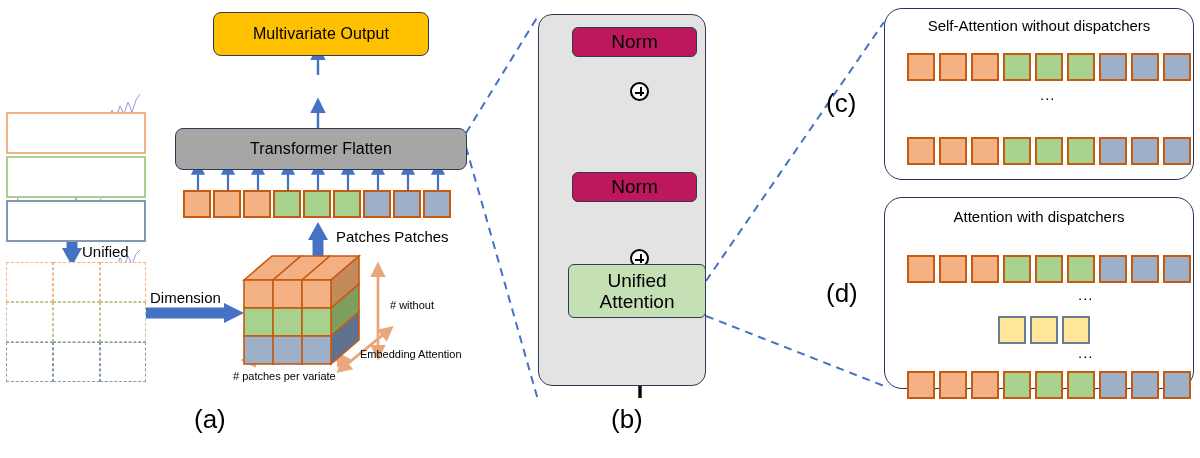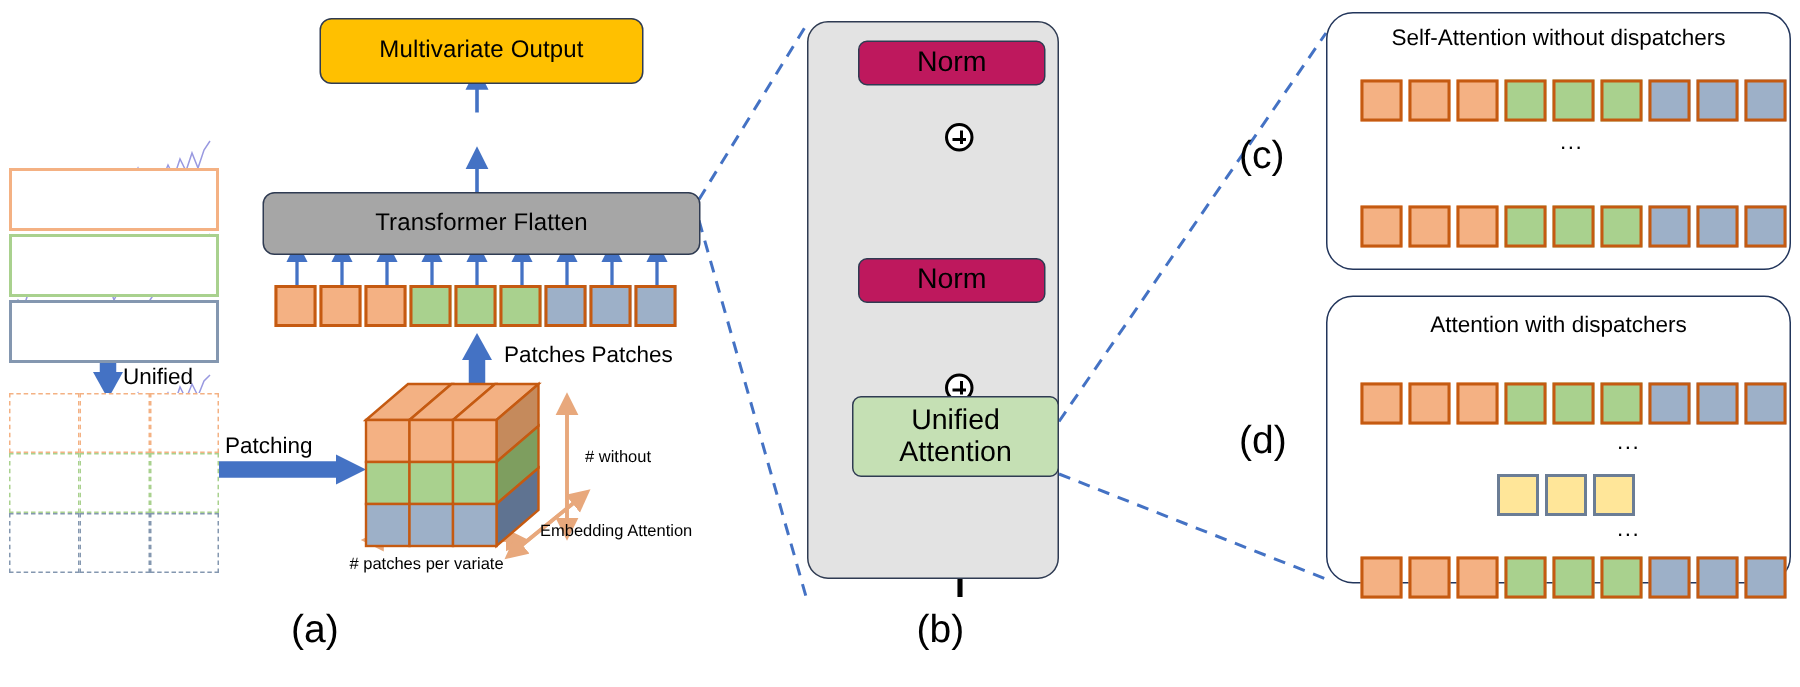--- a/index.html
+++ b/index.html
@@ -211,21 +211,21 @@
     <div class="patch-box" style="position:absolute;left:47px;top:0px;width:47px;height:40px;border-color:#F4B183;"></div>
     <div class="patch-box" style="position:absolute;left:94px;top:0px;width:46px;height:40px;border-color:#F4B183;"></div>
     <div class="patch-box" style="position:absolute;left:0px;top:40px;width:47px;height:40px;border-color:#A9D18E;"></div>
     <div class="patch-box" style="position:absolute;left:47px;top:40px;width:47px;height:40px;border-color:#A9D18E;"></div>
     <div class="patch-box" style="position:absolute;left:94px;top:40px;width:46px;height:40px;border-color:#A9D18E;"></div>
     <div class="patch-box" style="position:absolute;left:0px;top:80px;width:47px;height:40px;border-color:#8497B0;"></div>
     <div class="patch-box" style="position:absolute;left:47px;top:80px;width:47px;height:40px;border-color:#8497B0;"></div>
     <div class="patch-box" style="position:absolute;left:94px;top:80px;width:46px;height:40px;border-color:#8497B0;"></div>
   </div>
 
-  <div class="abs lbl" style="left:150px;top:289px;">Patching</div>
+  <div class="abs lbl" style="left:150px;top:289px;">Dimension</div>
 
   <div class="abs" style="left:244px;top:256px;width:140px;height:112px;">
     <svg width="140" height="112" style="position:absolute;left:0;top:0;">
 
       <polygon points="0,24 28,0 57,0 29,24" fill="#F3B183" stroke="#C55A11" stroke-width="1.6"></polygon>
       <polygon points="29,24 57,0 86,0 58,24" fill="#F3B183" stroke="#C55A11" stroke-width="1.6"></polygon>
       <polygon points="58,24 86,0 115,0 87,24" fill="#F3B183" stroke="#C55A11" stroke-width="1.6"></polygon>
 
       <polygon points="87,24 115,0 115,28 87,52" fill="#C58A5C" stroke="#C55A11" stroke-width="1.6"></polygon>
       <polygon points="87,52 115,28 115,56 87,80" fill="#7E9E5F" stroke="#C55A11" stroke-width="1.6"></polygon>

